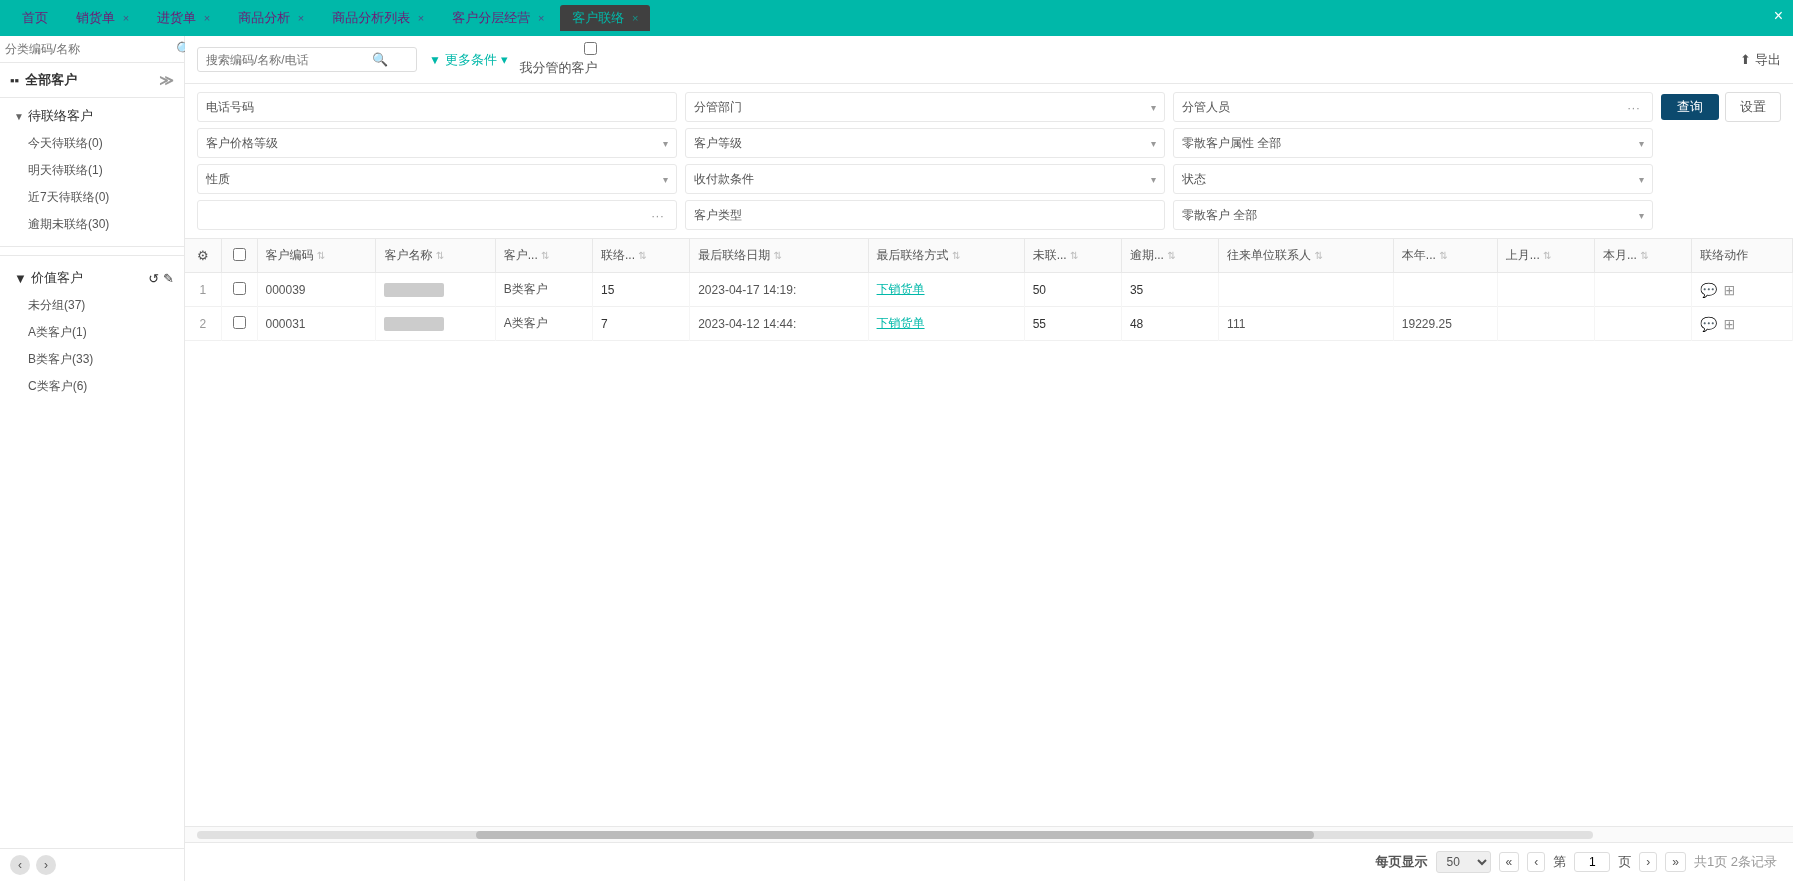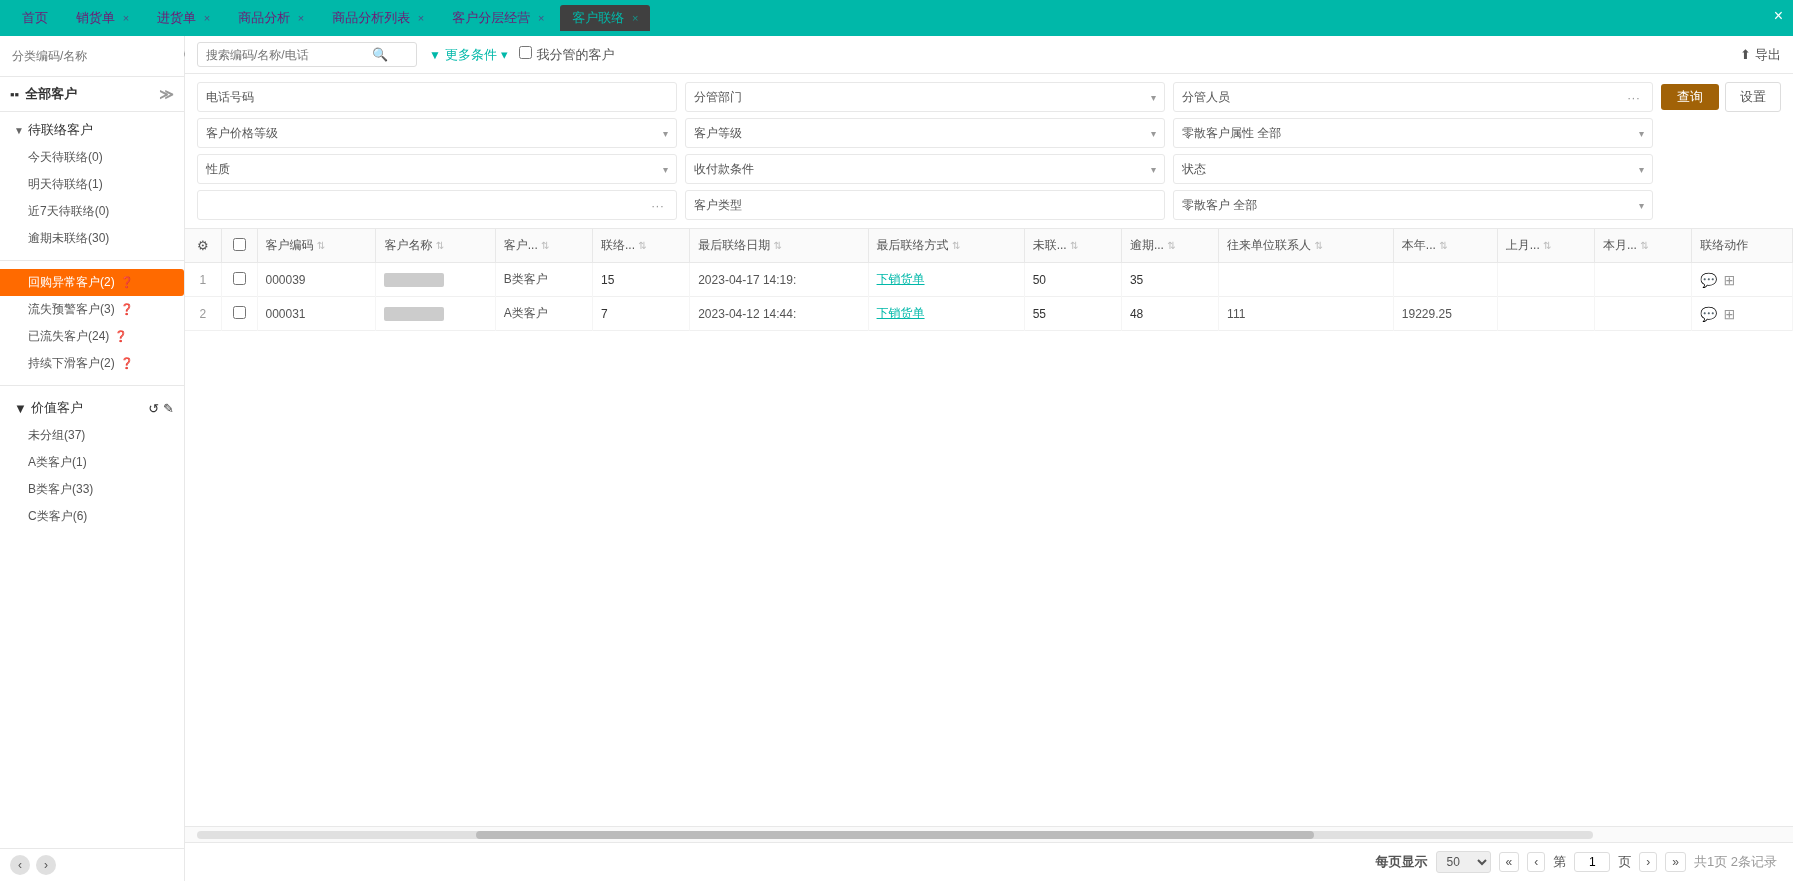--- a/index.html
+++ b/index.html
@@ -53,21 +53,21 @@
       width: 185px;
       background: #fff;
       border-right: 1px solid #e8e8e8;
       display: flex;
       flex-direction: column;
       flex-shrink: 0;
     }
     .sidebar-search {
       display: flex;
       align-items: center;
-      padding: 12px;
+      padding: 5px;
       border-bottom: 1px solid #e8e8e8;
       gap: 16px;
     }
     .sidebar-search input {
       flex: 1;
       border: none;
       outline: none;
       font-size: 12px;
       color: #999;
     }
@@ -180,25 +180,26 @@
       display: flex;
       align-items: center;
       gap: 4px;
       color: #00b8a9;
       cursor: pointer;
       font-size: 12px;
     }
     .filter-more .filter-icon { font-size: 12px; }
     .filter-checkbox {
       display: flex;
-      align-items: flex-start;
+      align-items: flex-end;
       gap: 4px;
       font-size: 12px;
       color: #555;
       cursor: pointer;
+      flex-direction: column;
     }
     .filter-checkbox input { cursor: pointer; }
     .export-btn {
       margin-left: auto;
       display: flex;
       align-items: center;
       gap: 4px;
       color: #555;
       font-size: 12px;
       cursor: pointer;
@@ -234,21 +235,21 @@
       min-width: 60px;
     }
     .filter-field-value { flex: 1; font-size: 12px; color: #999; }
     .filter-field-arrow { color: #999; font-size: 10px; margin-left: auto; }
     .filter-actions {
       display: flex;
       align-items: center;
       gap: 6px;
     }
     .btn-query {
-      background: #a16207;
+      background: #0c4a6e;
       color: #fff;
       border: none;
       border-radius: 3px;
       padding: 4px 16px;
       cursor: pointer;
       font-size: 13px;
     }
     .btn-settings {
       background: #fff;
       color: #555;
@@ -434,34 +435,20 @@
         <span>待联络客户</span>
       </div>
       <div class="sidebar-item">今天待联络(0)</div>
       <div class="sidebar-item">明天待联络(1)</div>
       <div class="sidebar-item">近7天待联络(0)</div>
       <div class="sidebar-item">逾期未联络(30)</div>
     </div>
 
     <hr class="sidebar-divider">
 
-    <div class="sidebar-section">
-      <div class="sidebar-item active-item">
-        回购异常客户(2) <span class="item-help">❓</span>
-      </div>
-      <div class="sidebar-item">
-        流失预警客户(3) <span class="item-help">❓</span>
-      </div>
-      <div class="sidebar-item">
-        已流失客户(24) <span class="item-help">❓</span>
-      </div>
-      <div class="sidebar-item">
-        持续下滑客户(2) <span class="item-help">❓</span>
-      </div>
-    </div>
 
     <hr class="sidebar-divider">
 
     <div class="sidebar-bottom-section">
       <div class="sidebar-bottom-title">
         <div class="left">
           <span class="arrow">▼</span>
           <span>价值客户</span>
         </div>
         <div class="icons">

